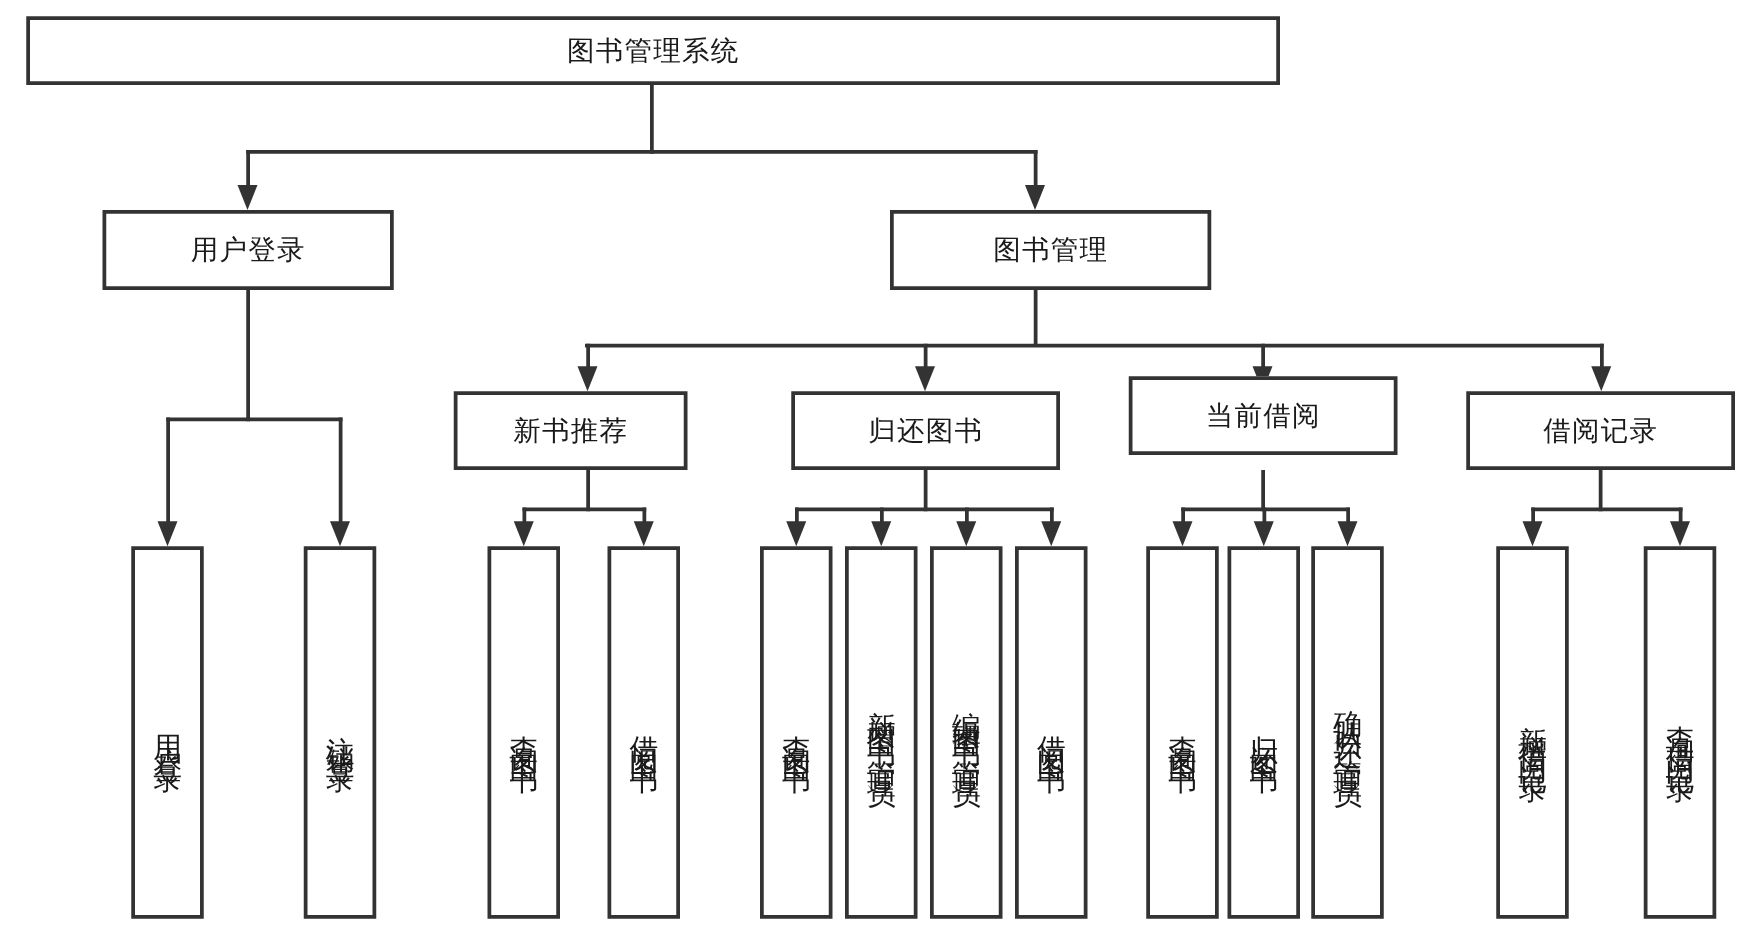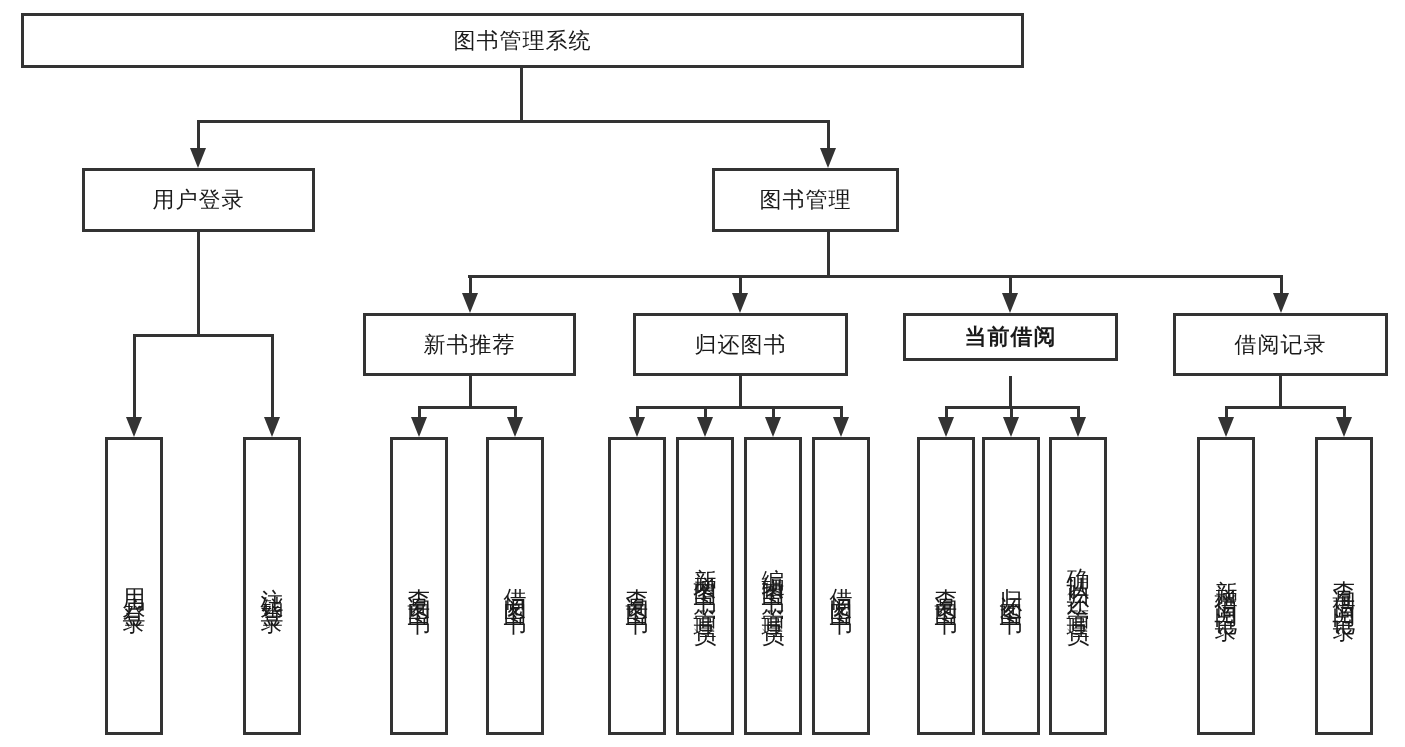--- a/index.html
+++ b/index.html
@@ -59,21 +59,21 @@
   <div class="line" style="left:520px;top:68px;width:3px;height:55px;"></div>
   <div class="line" style="left:197px;top:120px;width:633px;height:3px;"></div>
   <div class="line" style="left:197px;top:120px;width:3px;height:30px;"></div>
   <div class="line" style="left:827px;top:120px;width:3px;height:30px;"></div>
   <div class="arrow" style="left:190px;top:148px;"></div>
   <div class="arrow" style="left:820px;top:148px;"></div>
 
   <div class="box hbox" style="left:82px;top:168px;width:233px;height:64px;">
     <span>用户登录</span>
   </div>
-  <div class="box hbox" style="left:712px;top:168px;width:187px;height:64px;">
+  <div class="box hbox" style="left:712px;top:168px;width:257px;height:64px;">
     <span>图书管理</span>
   </div>
 
   <div class="line" style="left:197px;top:232px;width:3px;height:105px;"></div>
   <div class="line" style="left:133px;top:334px;width:141px;height:3px;"></div>
   <div class="line" style="left:133px;top:334px;width:3px;height:85px;"></div>
   <div class="line" style="left:271px;top:334px;width:3px;height:85px;"></div>
   <div class="arrow" style="left:126px;top:417px;"></div>
   <div class="arrow" style="left:264px;top:417px;"></div>
 
@@ -81,27 +81,27 @@
   <div class="line" style="left:468px;top:275px;width:815px;height:3px;"></div>
   <div class="line" style="left:469px;top:275px;width:3px;height:20px;"></div>
   <div class="line" style="left:739px;top:275px;width:3px;height:20px;"></div>
   <div class="line" style="left:1009px;top:275px;width:3px;height:20px;"></div>
   <div class="line" style="left:1280px;top:275px;width:3px;height:20px;"></div>
   <div class="arrow" style="left:462px;top:293px;"></div>
   <div class="arrow" style="left:732px;top:293px;"></div>
   <div class="arrow" style="left:1002px;top:293px;"></div>
   <div class="arrow" style="left:1273px;top:293px;"></div>
 
-  <div class="box hbox" style="left:363px;top:313px;width:213px;height:63px;">
+  <div class="box hbox" style="left:363px;top:313px;width:187px;height:63px;">
     <span>新书推荐</span>
   </div>
   <div class="box hbox" style="left:633px;top:313px;width:215px;height:63px;">
     <span>归还图书</span>
   </div>
-  <div class="box hbox" style="left:903px;top:313px;width:215px;height:48px;font-weight:bold;">
+  <div class="box hbox" style="left:903px;top:301px;width:215px;height:63px;">
     <span>当前借阅</span>
   </div>
   <div class="box hbox" style="left:1173px;top:313px;width:215px;height:63px;">
     <span>借阅记录</span>
   </div>
 
   <div class="line" style="left:469px;top:376px;width:3px;height:33px;"></div>
   <div class="line" style="left:418px;top:406px;width:99px;height:3px;"></div>
   <div class="line" style="left:418px;top:406px;width:3px;height:13px;"></div>
   <div class="line" style="left:514px;top:406px;width:3px;height:13px;"></div>

